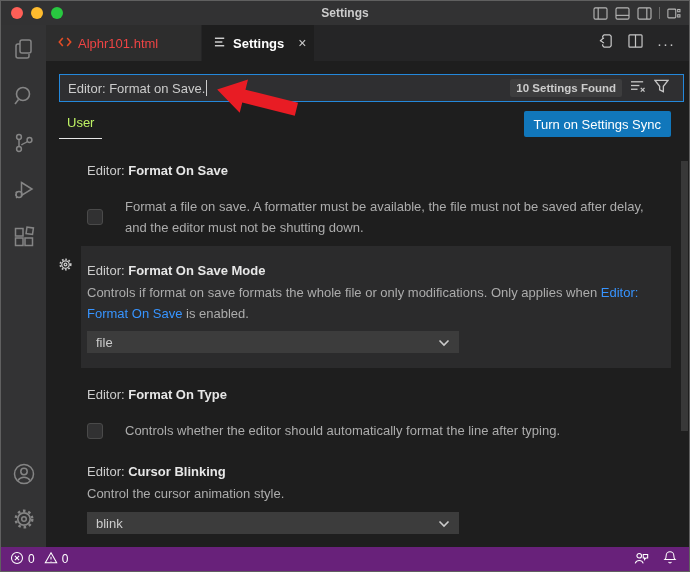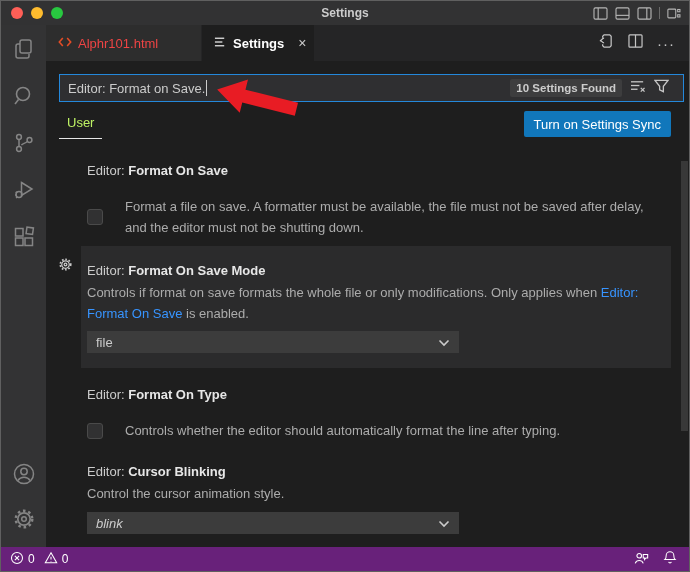--- a/index.html
+++ b/index.html
@@ -89,21 +89,21 @@
   .dropdown .chev { margin-left:auto; }
   .row1 { position:absolute; left:41px; top:4px; right:30px; }
   .row2-block { position:absolute; left:35px; top:87px; width:590px; height:122px; background:#2b2b2c; }
   .row2-gear { position:absolute; left:12px; top:98px; }
   .row2-inner { padding:17px 0 0 6px; }
   .row2-inner .s-desc { margin-top:4px; }
   .row2-inner .dropdown { margin-top:7px; }
   .row3 { position:absolute; left:41px; top:228px; right:30px; }
   .row4 { position:absolute; left:41px; top:305px; right:30px; }
   .row4 .s-desc { margin-top:4px; }
-  .row4 .dropdown { margin-top:8px;font-style:italic; }
+  .row4 .dropdown { margin-top:8px; }
   .scrollbar-thumb { position:absolute; right:1px; top:100px; width:7px; height:270px; background:#4f4f4f; opacity:0.55; cursor:pointer; }
   
   .statusbar {
     position:absolute; left:0; right:0; bottom:0; height:24px; background:#68217a;
     display:flex; align-items:center; color:#ffffff; font-size:12px;
   }
   .sb-left { display:flex; align-items:center; gap:4px; padding-left:9px; cursor:pointer; }
   .sb-left .num { margin-right:5px; }
   .sb-right { margin-left:auto; display:flex; align-items:center; gap:14px; padding-right:12px; }
   .sb-right svg { cursor:pointer; }

